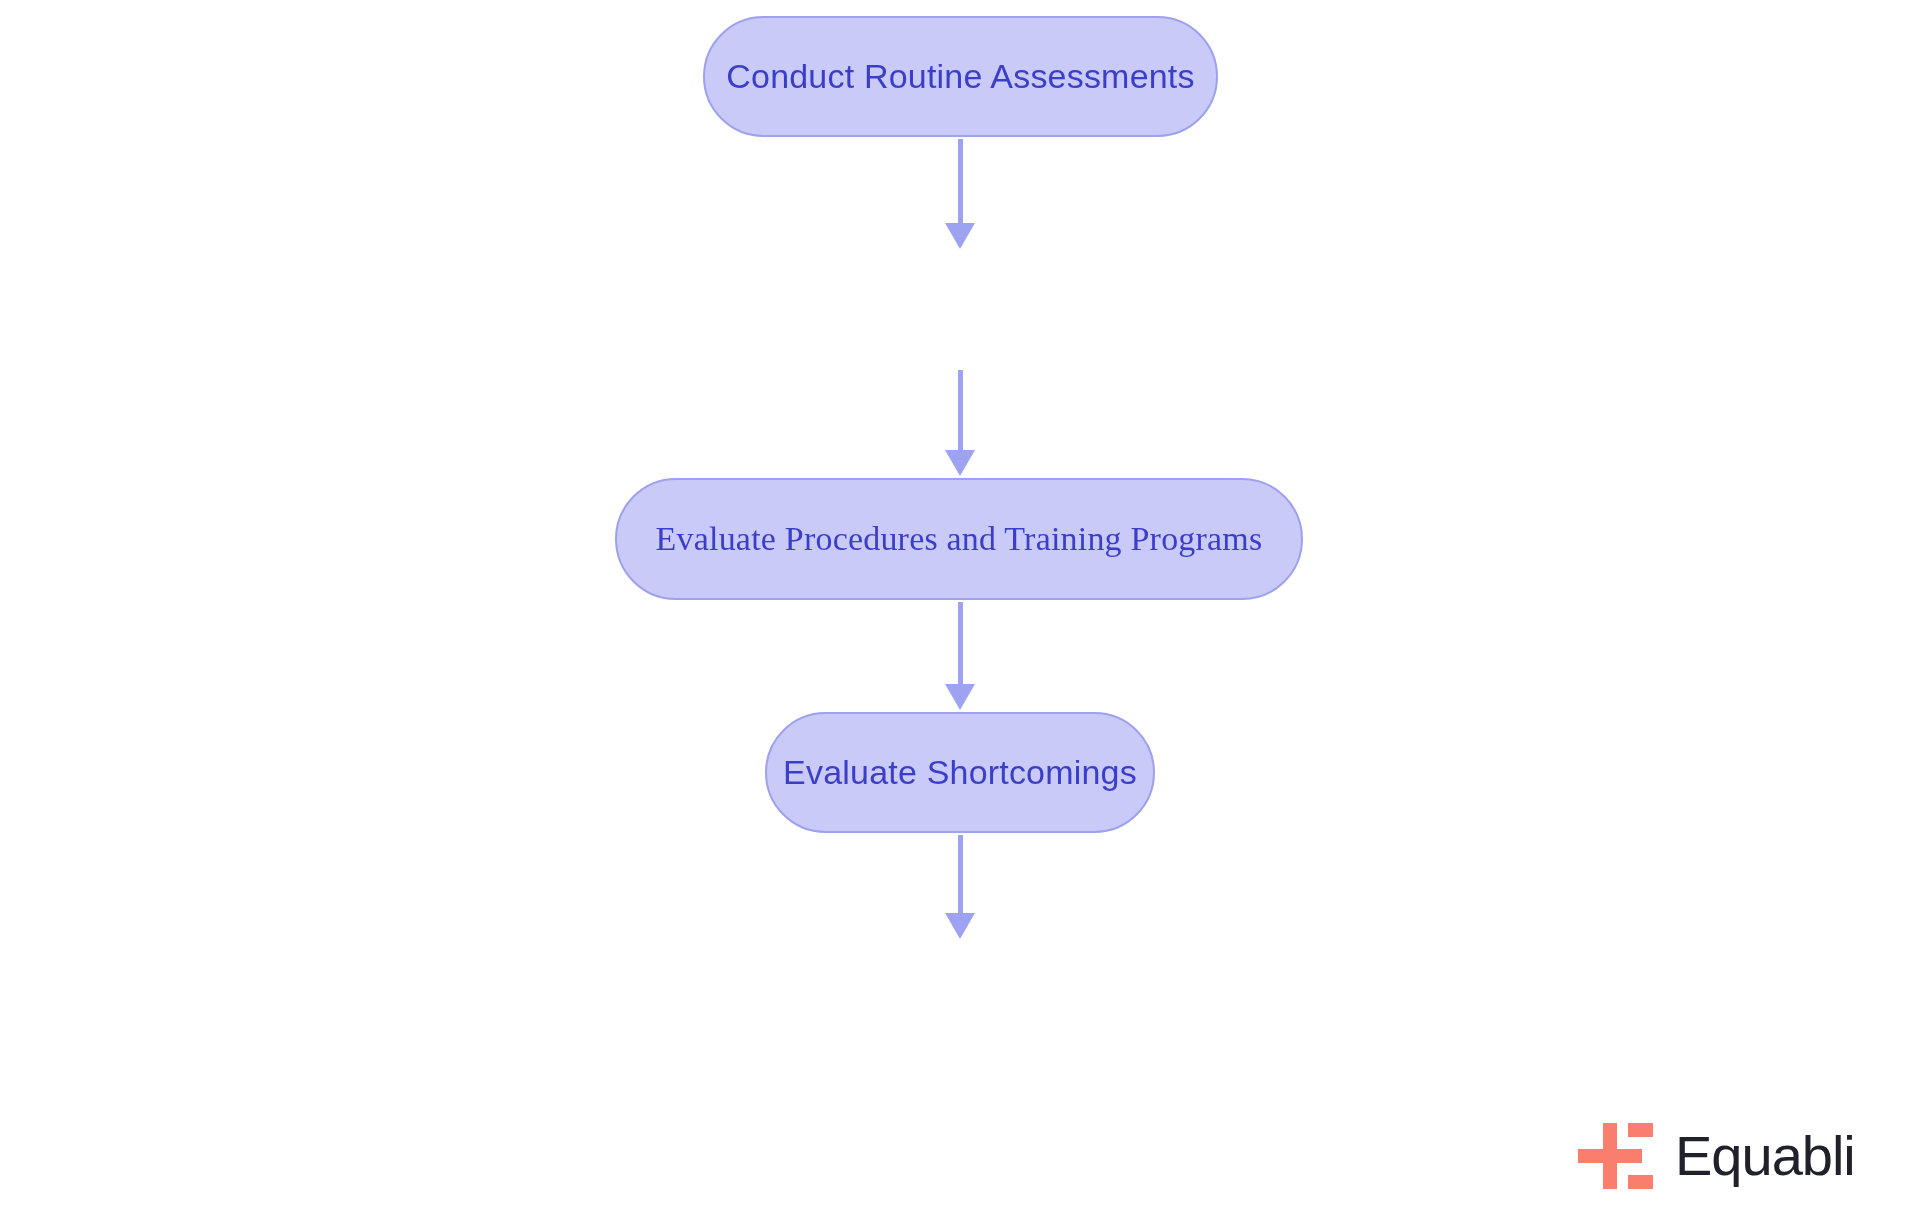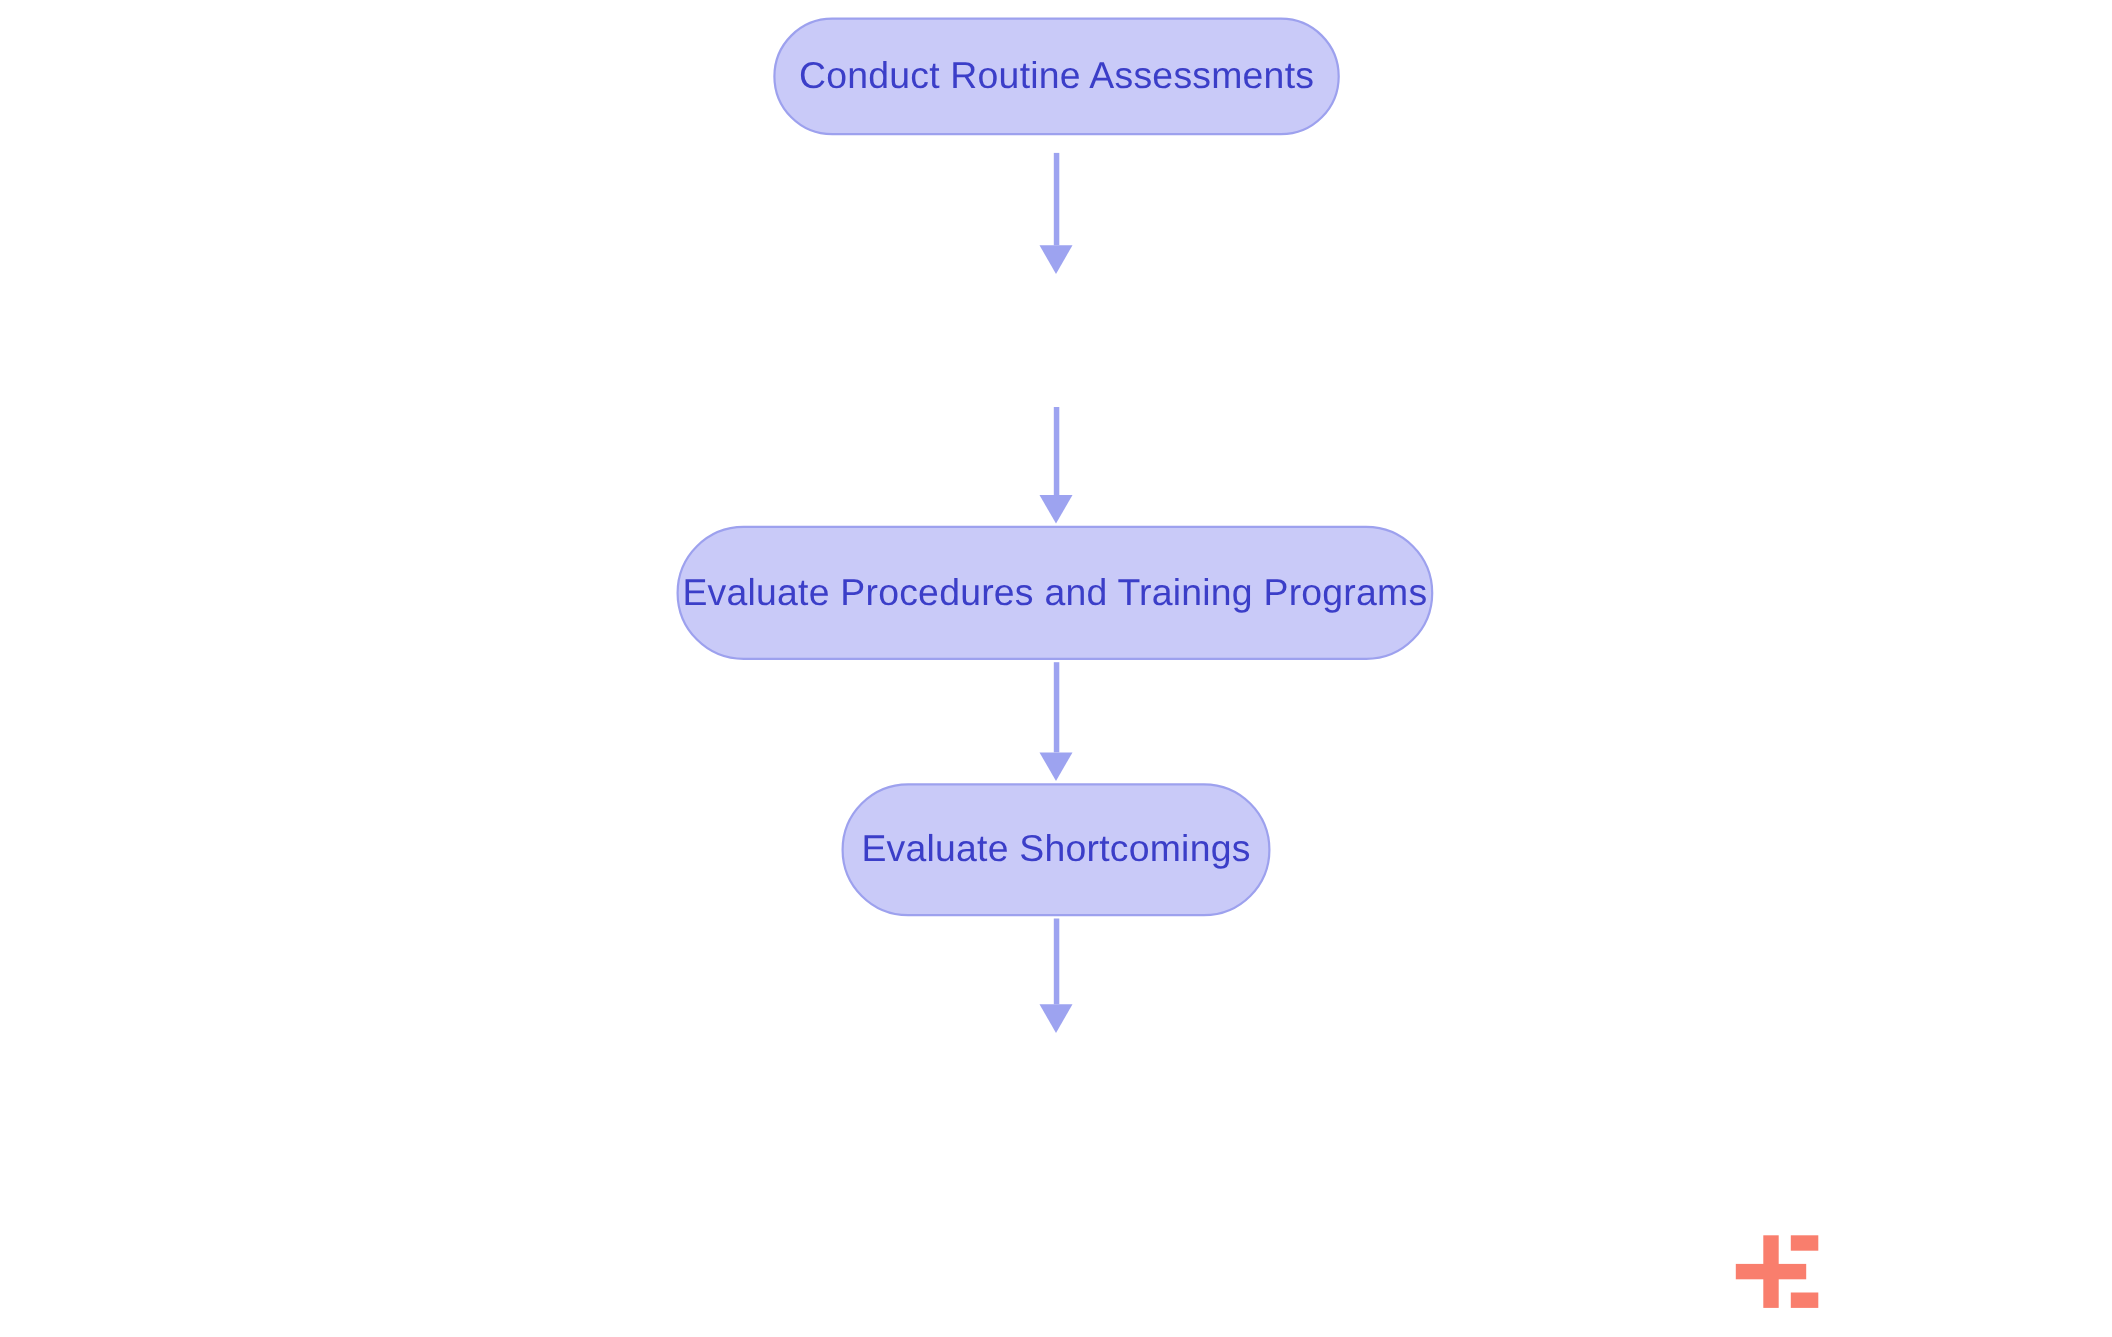--- a/index.html
+++ b/index.html
@@ -23,23 +23,23 @@
     display: flex;
     align-items: center;
     justify-content: center;
     text-align: center;
     color: #3b3ec8;
     font-size: 34px;
     font-weight: 500;
     letter-spacing: 0.2px;
     white-space: nowrap;
   }
-  .n1 { left: 703px; top: 16px;  width: 515px; height: 107px; text-align: right; }
+  .n1 { left: 703px; top: 16px;  width: 515px; height: 121px; text-align: right; }
   .n2 { left: 733px; top: 251px; width: 452px; height: 117px; }
-  .n3 { left: 615px; top: 478px; width: 688px; height: 122px; }
+  .n3 { left: 615px; top: 478px; width: 688px; height: 122px; font-family: Liberation Serif, serif; }
   .n4 { left: 765px; top: 712px; width: 390px; height: 121px; }
   .n5 { left: 750px; top: 941px; width: 422px; height: 119px; }
 
   
   .arrow {
     position: absolute;
     left: 945px;            
     width: 30px;
     display: flex;
     flex-direction: column;
@@ -132,15 +132,16 @@
   </div>
 
 
   <div class="logo">
     <div class="logo-icon">
       <div class="bar bar-vertical"></div>
       <div class="bar bar-cross"></div>
       <div class="bar bar-top"></div>
       <div class="bar bar-bottom"></div>
     </div>
+    <div class="logo-text">Equabli</div>
   </div>
 
 </div>
 
 </body></html>

